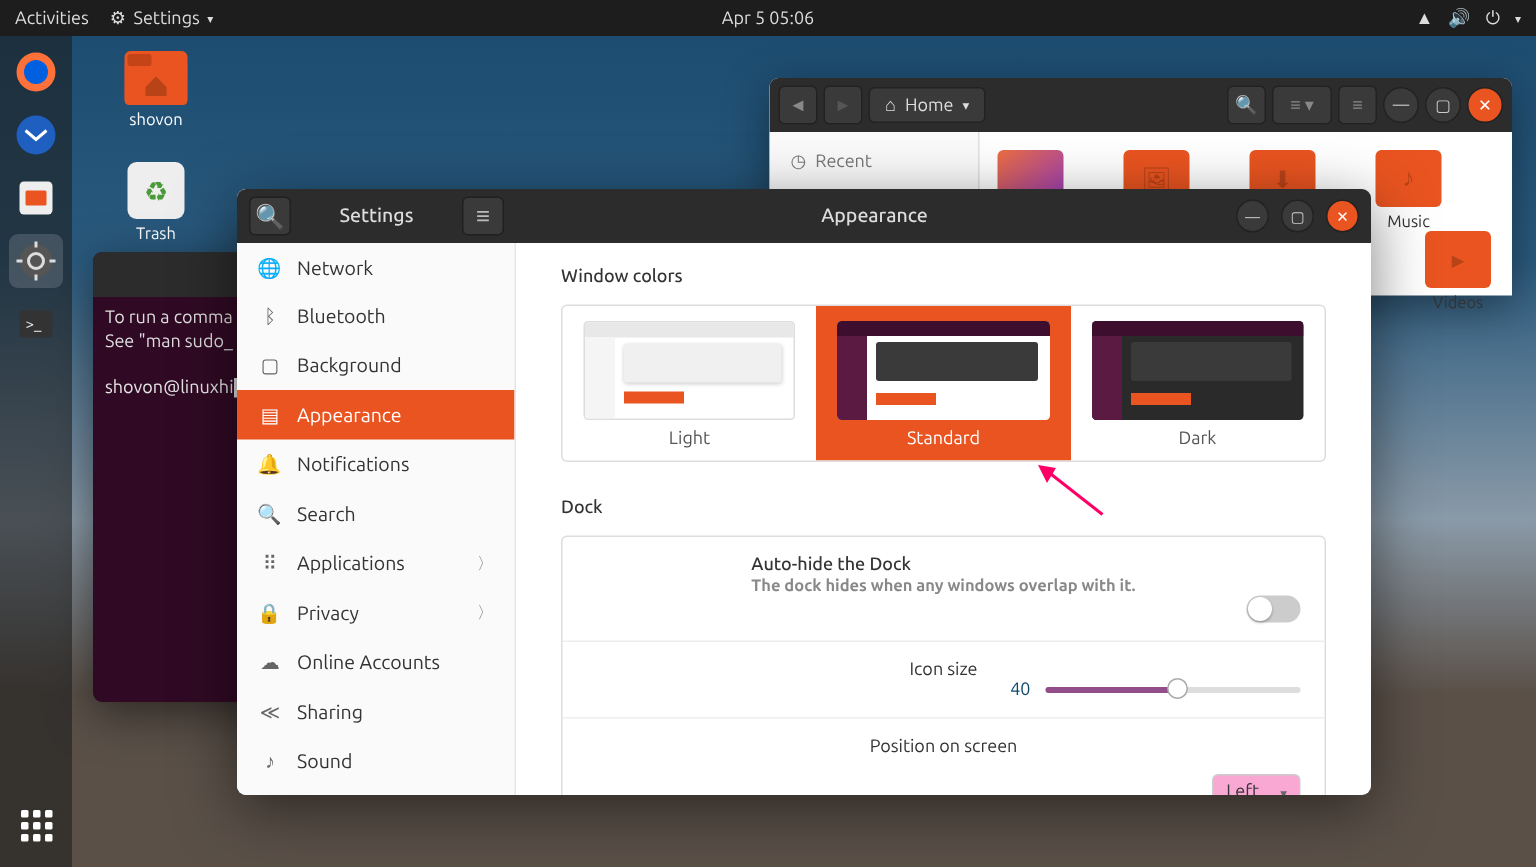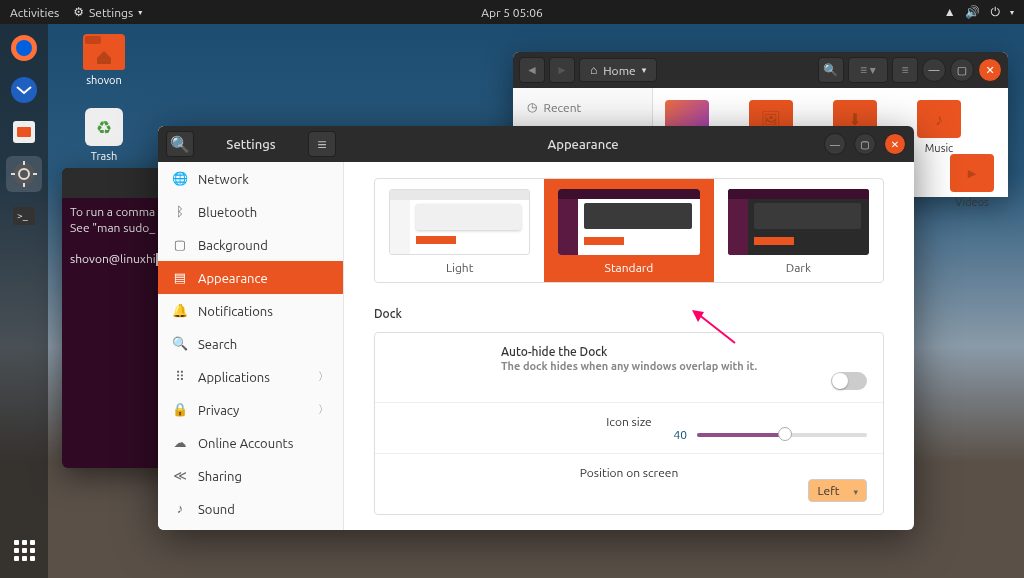--- a/index.html
+++ b/index.html
@@ -92,21 +92,21 @@
 .pref-row { display: flex; align-items: center; padding: 12px 16px; border-bottom: 1px solid #eee; font-size: 12px; color: #333; flex-direction: column; }
 .pref-row:last-child { border-bottom: none; }
 .pref-row .desc { font-size: 11px; color: #888; margin-top: 2px; font-weight: bold; }
 .pref-row .control { margin-left: auto; display: flex; align-items: center; gap: 10px; }
 .switch { width: 36px; height: 18px; background: #ccc; border-radius: 10px; position: relative; }
 .switch::after { content: ''; position: absolute; width: 16px; height: 16px; background: #fff; border-radius: 50%; top: 1px; left: 1px; box-shadow: 0 1px 2px rgba(0,0,0,0.3); }
 .slider-track { width: 170px; height: 4px; background: #ddd; border-radius: 2px; position: relative; }
 .slider-track .fill { position: absolute; left: 0; height: 100%; width: 52%; background: #924d8b; border-radius: 2px; }
 .slider-track .thumb { position: absolute; top: -6px; left: 52%; width: 14px; height: 14px; background: #fff; border: 1px solid #aaa; border-radius: 50%; transform: translateX(-50%); }
 .value-label { font-size: 12px; color: #0c4a6e; }
-.combo { border: 1px solid #ccc; border-radius: 4px; padding: 4px 8px; font-size: 12px; display: flex; align-items: flex-end; gap: 14px; background: #fdba74; }
+.combo { border: 1px solid #ccc; border-radius: 4px; padding: 4px 8px; font-size: 12px; display: flex; align-items: flex-end; gap: 14px; background: #f9a8d4; margin-top: 12px; }
 
 
 .arrow { position: absolute; z-index: 70; color: #ff0066; }
 
 </style>
 </head>
 <body>
 
 <div class="topbar">
   <div class="left">
@@ -300,20 +300,21 @@
         <span class="ic">≪</span>
         <span>Sharing</span>
       </div>
     <div class="nav-item">
         <span class="ic">♪</span>
         <span>Sound</span>
       </div>
   </div>
 
   <div class="settings-content">
+    <div class="section-label">Window colors</div>
     <div class="theme-row">
       <div class="theme-opt">
         <div class="theme-preview light">
             <div class="bar"></div>
             <div class="side"></div>
             <div class="win"></div>
             <div class="accent"></div>
           </div>
         <div class="theme-label">Light</div>
       </div>

